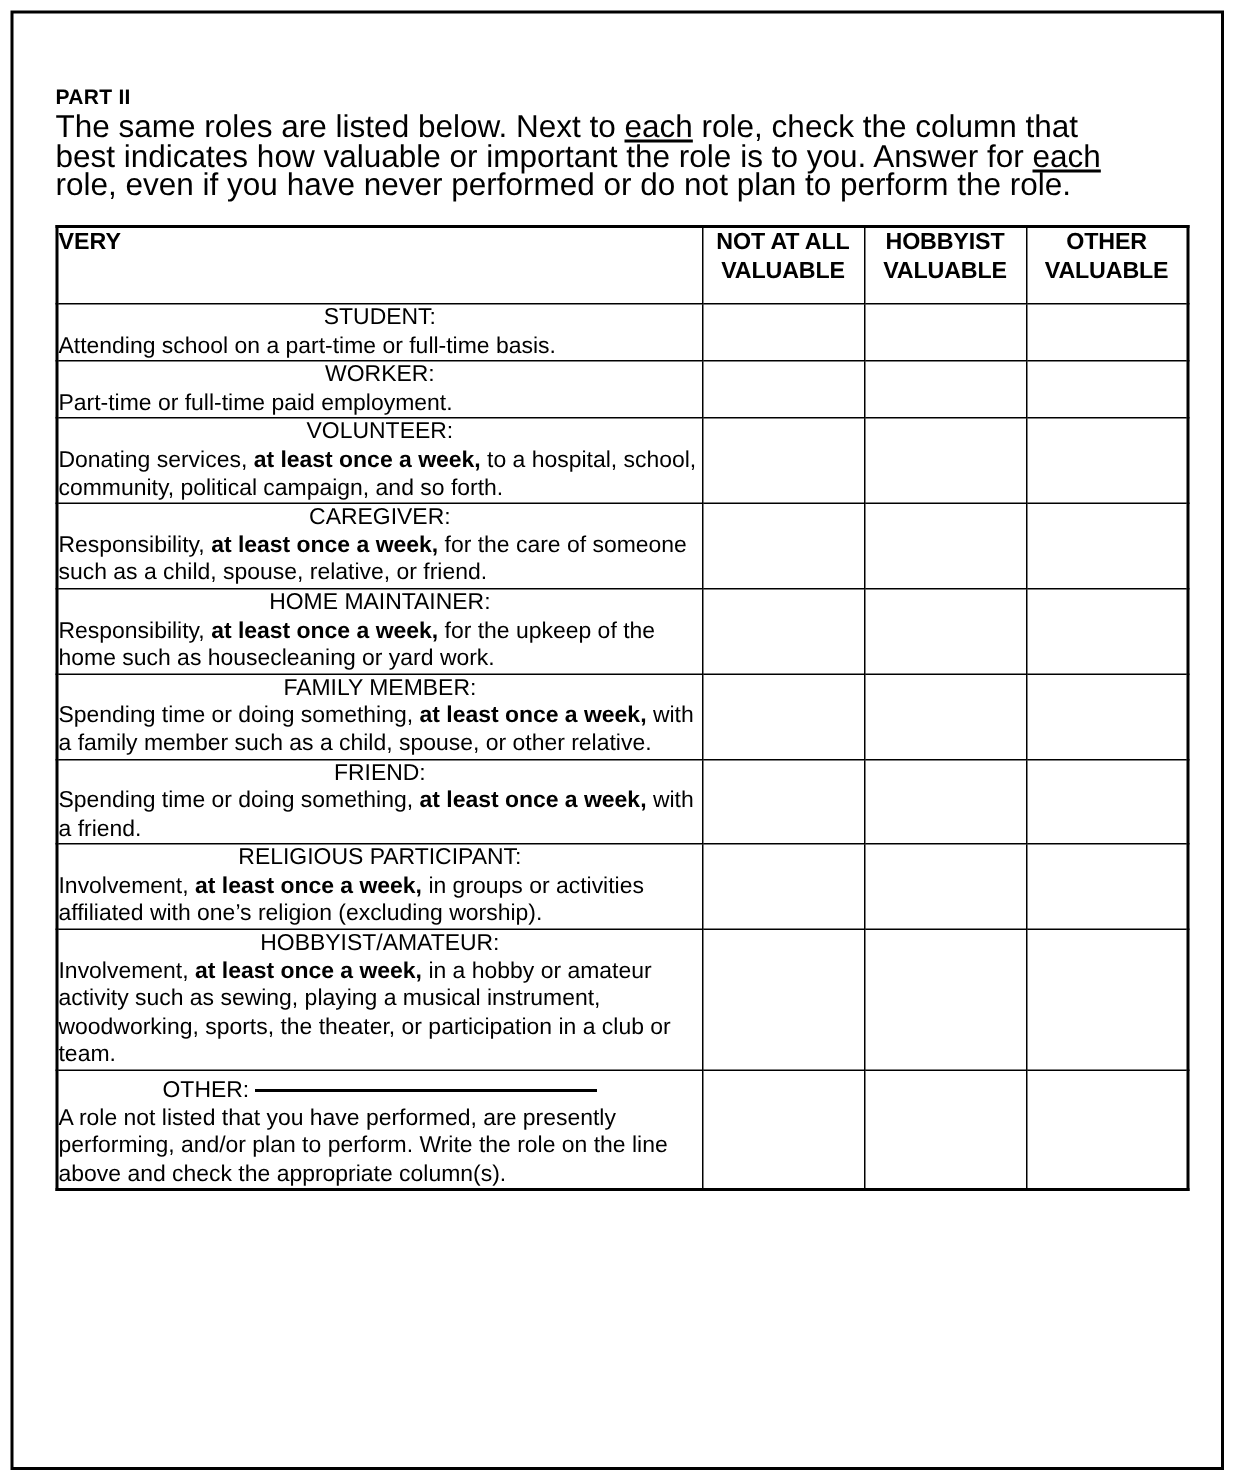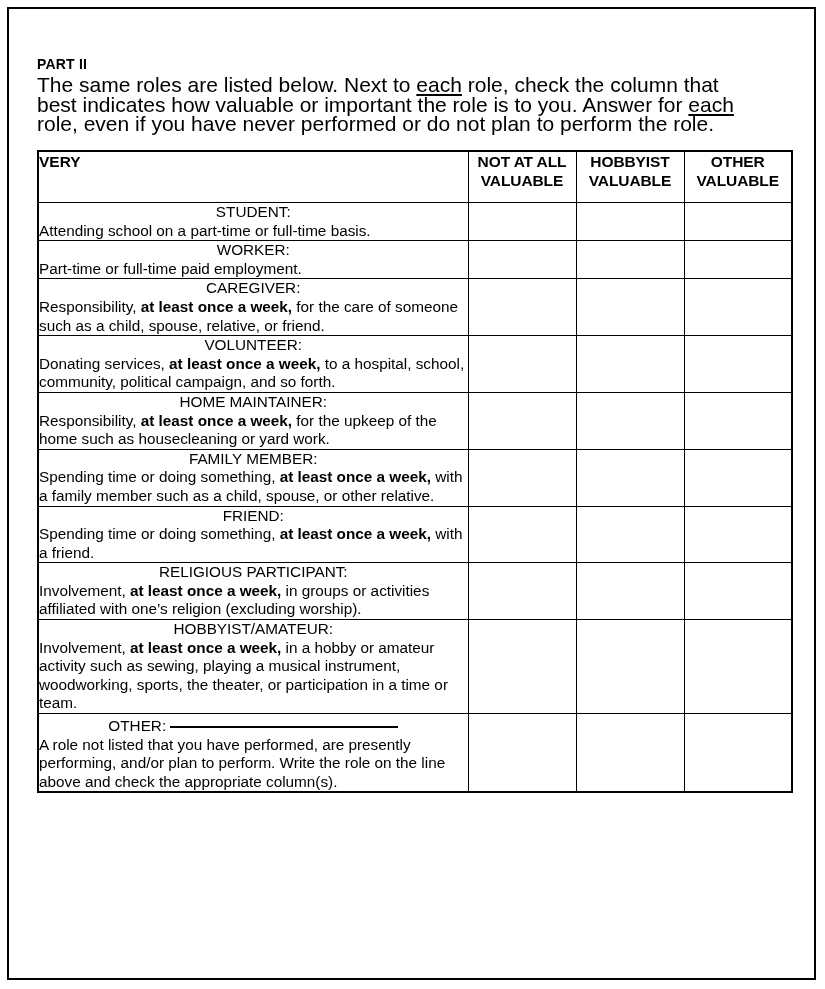--- a/index.html
+++ b/index.html
@@ -158,38 +158,38 @@
             <td class="role-cell">
               <span class="role-name">WORKER:</span>
               <span class="role-desc"><span>Part-time or full-time paid employment.</span></span>
             </td>
             <td class="check-cell"></td>
             <td class="check-cell"></td>
             <td class="check-cell"></td>
           </tr>
           <tr>
             <td class="role-cell">
+              <span class="role-name">VOLUNTEER:</span>
+              <span class="role-desc"><span>Donating services, </span><b>at least once a week,</b><span> to a hospital, school, community, political campaign, and so forth.</span></span>
+            </td>
+            <td class="check-cell"></td>
+            <td class="check-cell"></td>
+            <td class="check-cell"></td>
+          </tr>
+          <tr>
+            <td class="role-cell">
               <span class="role-name">CAREGIVER:</span>
               <span class="role-desc"><span>Responsibility, </span><b>at least once a week,</b><span> for the care of someone such as a child, spouse, relative, or friend.</span></span>
             </td>
             <td class="check-cell"></td>
             <td class="check-cell"></td>
             <td class="check-cell"></td>
           </tr>
           <tr>
             <td class="role-cell">
-              <span class="role-name">VOLUNTEER:</span>
-              <span class="role-desc"><span>Donating services, </span><b>at least once a week,</b><span> to a hospital, school, community, political campaign, and so forth.</span></span>
-            </td>
-            <td class="check-cell"></td>
-            <td class="check-cell"></td>
-            <td class="check-cell"></td>
-          </tr>
-          <tr>
-            <td class="role-cell">
               <span class="role-name">HOME MAINTAINER:</span>
               <span class="role-desc"><span>Responsibility, </span><b>at least once a week,</b><span> for the upkeep of the home such as housecleaning or yard work.</span></span>
             </td>
             <td class="check-cell"></td>
             <td class="check-cell"></td>
             <td class="check-cell"></td>
           </tr>
           <tr>
             <td class="role-cell">
               <span class="role-name">FAMILY MEMBER:</span>
@@ -213,21 +213,21 @@
               <span class="role-name">RELIGIOUS PARTICIPANT:</span>
               <span class="role-desc"><span>Involvement, </span><b>at least once a week,</b><span> in groups or activities affiliated with one’s religion (excluding worship).</span></span>
             </td>
             <td class="check-cell"></td>
             <td class="check-cell"></td>
             <td class="check-cell"></td>
           </tr>
           <tr>
             <td class="role-cell">
               <span class="role-name">HOBBYIST/AMATEUR:</span>
-              <span class="role-desc"><span>Involvement, </span><b>at least once a week,</b><span> in a hobby or amateur activity such as sewing, playing a musical instrument, woodworking, sports, the theater, or participation in a time or team.</span></span>
+              <span class="role-desc"><span>Involvement, </span><b>at least once a week,</b><span> in a hobby or amateur activity such as sewing, playing a musical instrument, woodworking, sports, the theater, or participation in a club or team.</span></span>
             </td>
             <td class="check-cell"></td>
             <td class="check-cell"></td>
             <td class="check-cell"></td>
           </tr>
           <tr>
             <td class="role-cell">
               <span class="role-name">OTHER:<span class="blank-line"></span></span>
               <span class="role-desc"><span>A role not listed that you have performed, are presently performing, and/or plan to perform.  Write the role on the line above and check the appropriate column(s).</span></span>
             </td>

